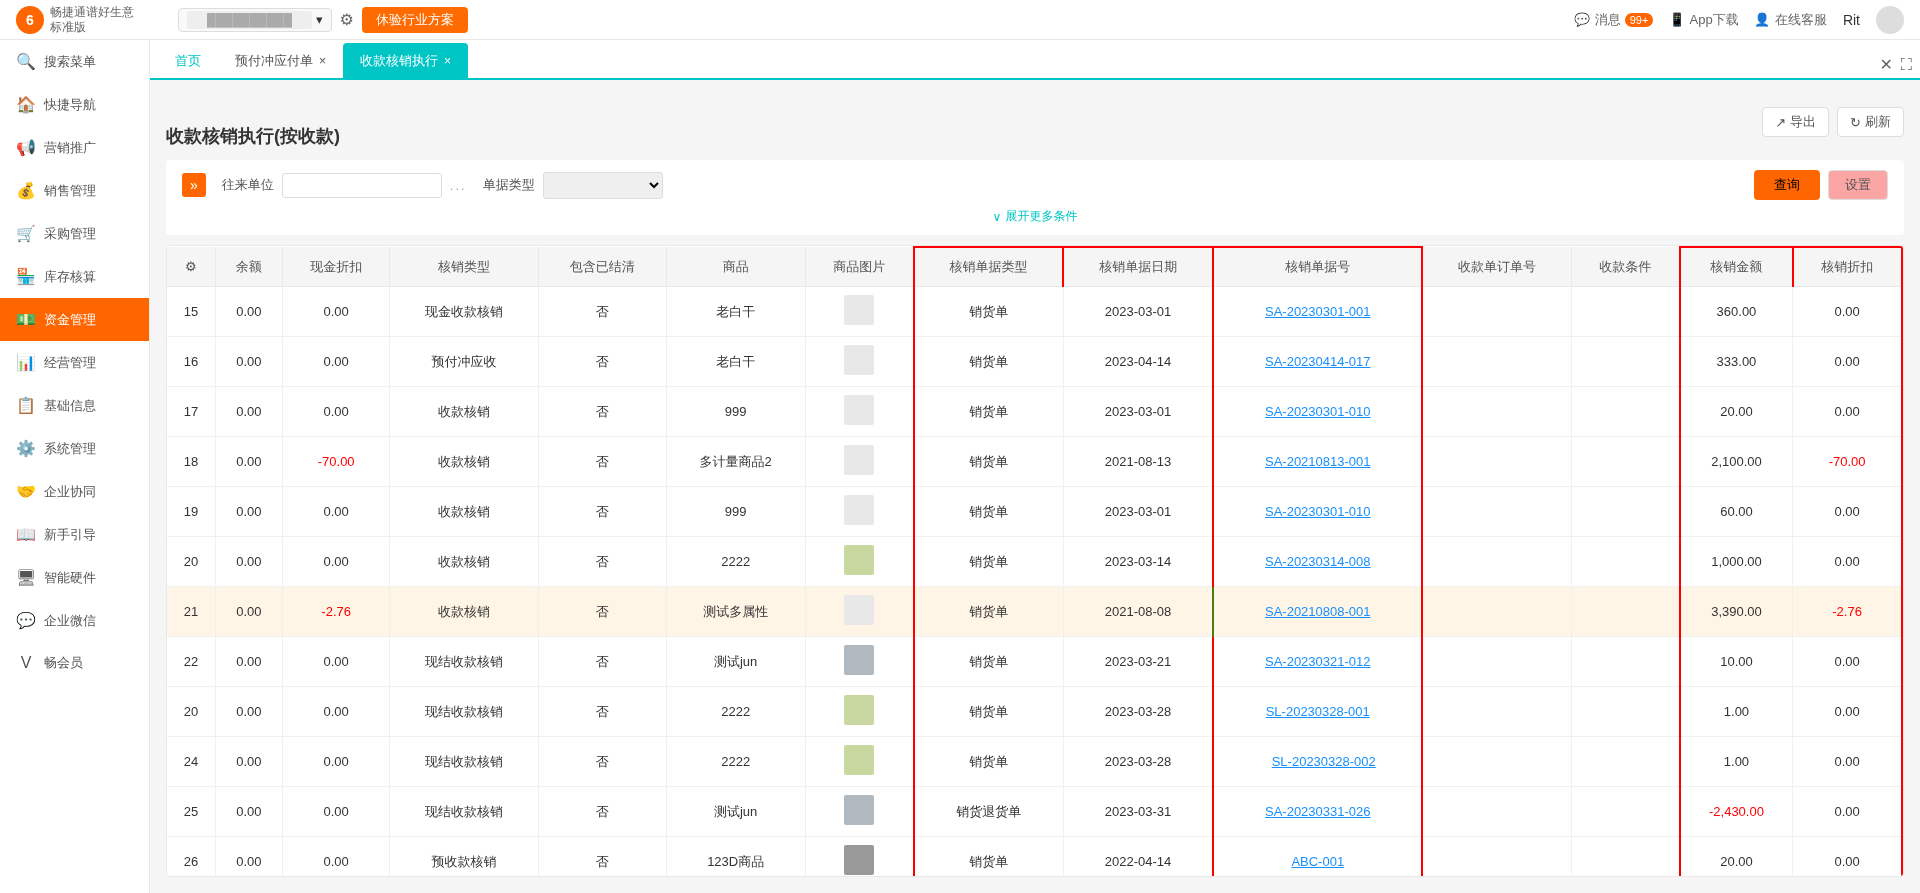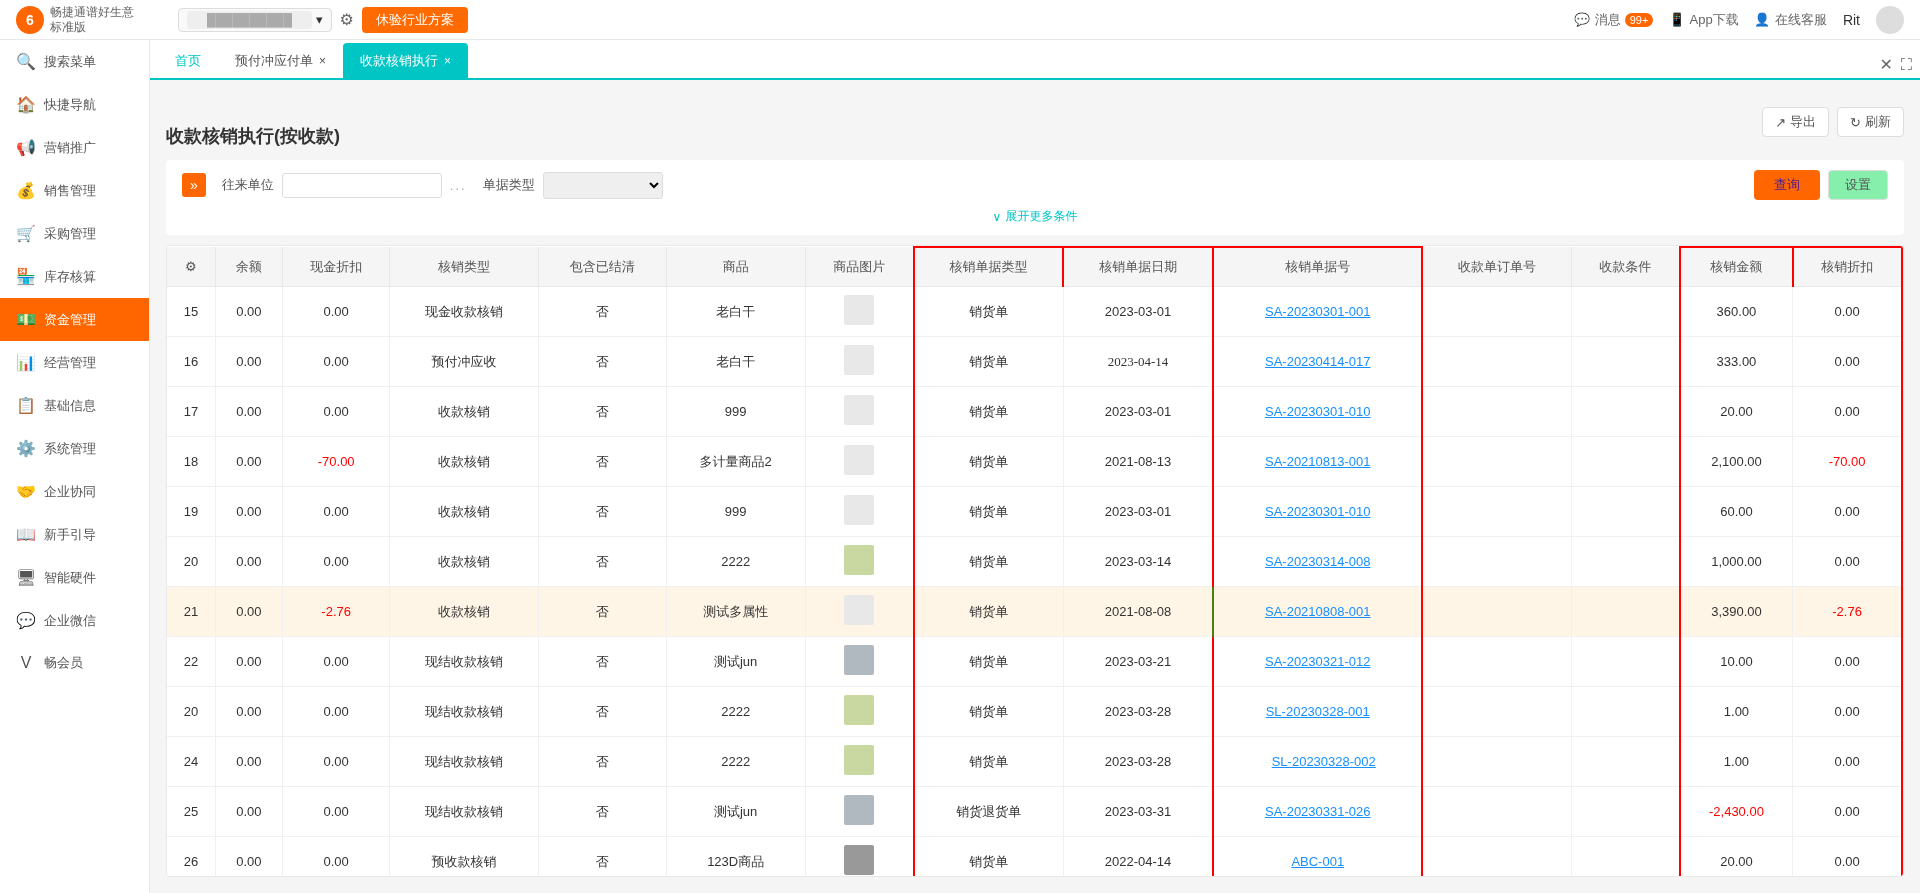--- a/index.html
+++ b/index.html
@@ -52,22 +52,22 @@
     .filter-area { background: #fff; border-radius: 4px; padding: 10px 16px; margin-bottom: 10px; flex-shrink: 0; }
     .filter-row { display: flex; align-items: center; gap: 16px; flex-wrap: wrap; }
     .filter-item { display: flex; align-items: center; gap: 8px; }
     .filter-label { color: #555; font-size: 13px; white-space: nowrap; }
     .date-btns { display: flex; gap: 4px; }
     .date-btn { padding: 2px 8px; border: 1px solid #ddd; border-radius: 3px; background: #fff; cursor: pointer; font-size: 12px; color: #555; }
     .date-btn.custom { background: #fff; border: 1px solid #f60; color: #f60; }
     .date-range { color: #888; font-size: 12px; }
     .filter-input { border: 1px solid #ddd; border-radius: 3px; padding: 4px 8px; font-size: 13px; width: 160px; }
     .filter-select { border: 1px solid #ddd; border-radius: 3px; padding: 4px 8px; font-size: 13px; min-width: 120px; }
-    .query-btn { background: #f60; color: #4c1d95; border: none; border-radius: 4px; padding: 6px 20px; cursor: pointer; font-size: 13px; }
-    .setting-btn { background: #86efac; color: #555; border: 1px solid #ddd; border-radius: 4px; padding: 5px 16px; cursor: pointer; font-size: 13px; }
+    .query-btn { background: #f60; color: #000000; border: none; border-radius: 4px; padding: 6px 20px; cursor: pointer; font-size: 13px; }
+    .setting-btn { background: #fca5a5; color: #555; border: 1px solid #ddd; border-radius: 4px; padding: 5px 16px; cursor: pointer; font-size: 13px; }
     .expand-btn { display: flex; align-items: center; gap: 4px; color: #00c5c5; cursor: pointer; font-size: 12px; }
     .more-btn { color: #00c5c5; cursor: pointer; font-size: 12px; }
     .ellipsis { color: #aaa; letter-spacing: 2px; }
 
     
     .table-container { flex: 1; overflow: auto; background: #fff; border-radius: 4px; border: 1px solid #e8e8e8; position: relative; }
     table { width: 100%; border-collapse: collapse; font-size: 13px; min-width: 1500px; }
     thead th { background: #f5f5f5; padding: 10px 8px; text-align: center; border-bottom: 1px solid #e8e8e8; border-right: 1px solid #e8e8e8; color: #555; font-weight: 500; white-space: nowrap; position: sticky; top: 0; z-index: 2; }
     thead th:last-child { border-right: none; }
     tbody td { padding: 8px; text-align: center; border-bottom: 1px solid #f0f0f0; border-right: 1px solid #f0f0f0; white-space: nowrap; color: #333; }
@@ -289,21 +289,21 @@
     </tr>
               <tr>
       <td>16</td>
       <td>0.00</td>
       <td><span>0.00</span></td>
       <td>预付冲应收</td>
       <td>否</td>
       <td>老白干</td>
       <td><span class="image-placeholder"></span></td>
       <td style="border-left:2px solid red; border-right:1px solid #f0f0f0;">销货单</td>
-      <td style="border-right:2px solid red;font-family:Liberation Serif, serif;">2023-04-14</td>
+      <td style="border-right:2px solid red;">2023-04-14</td>
       <td style="border-right:2px solid red;"><span class="link-text">SA-20230414-017</span></td>
       <td></td>
       <td></td>
       <td style="border-left:2px solid red; border-right:1px solid #f0f0f0;"><span>333.00</span></td>
       <td style="border-right:2px solid red;"><span>0.00</span></td>
     </tr>
               <tr>
       <td>17</td>
       <td>0.00</td>
       <td><span>0.00</span></td>

